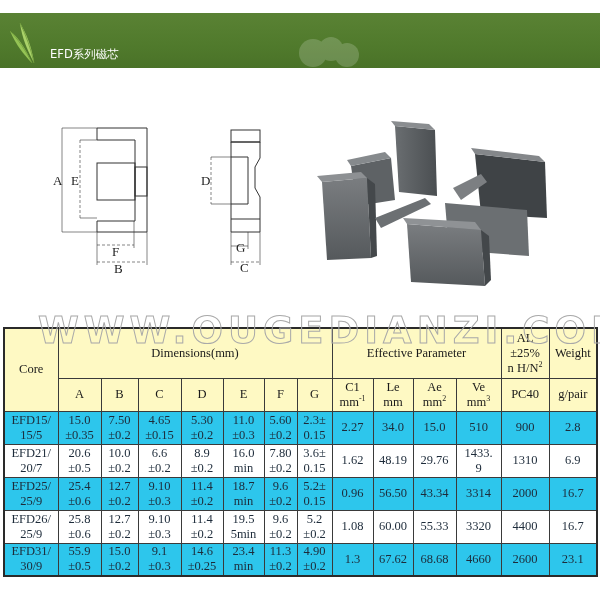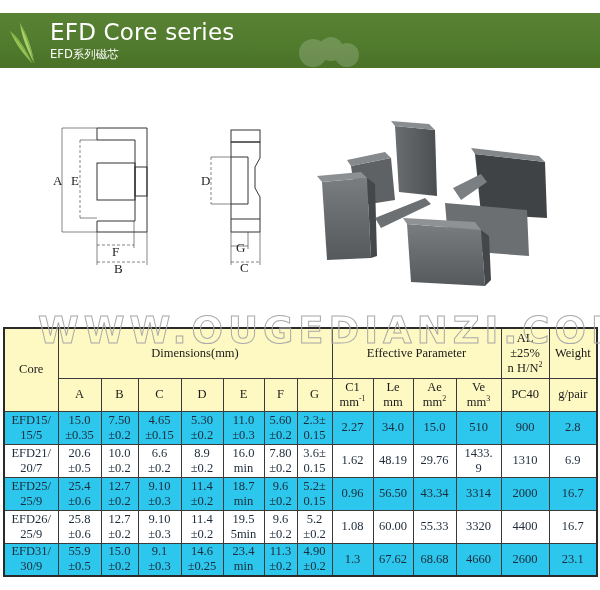--- a/index.html
+++ b/index.html
@@ -57,21 +57,20 @@
 </head>
 <body>
 
 <div class="banner">
   <svg class="leaf" viewBox="0 0 36 44">
     <path d="M4 10 C12 16 20 28 26 42 C18 34 10 24 4 10 Z" fill="#9ccc5a" opacity="0.9"></path>
     <path d="M14 2 C20 12 26 26 28 42 C22 30 16 18 14 2 Z" fill="#b4dc70" opacity="0.9"></path>
     <path d="M4 10 C12 18 20 30 26 42" stroke="#6e9a3a" stroke-width="0.8" fill="none"></path>
     <path d="M14 2 C20 14 25 28 28 42" stroke="#6e9a3a" stroke-width="0.8" fill="none"></path>
   </svg>
-  <div class="title">EFD Core series</div>
   <div class="subtitle">EFD系列磁芯</div>
   <svg class="cloud" viewBox="0 0 90 33">
     <circle cx="28" cy="18" r="14" fill="#ffffff"></circle>
     <circle cx="46" cy="14" r="12" fill="#ffffff"></circle>
     <circle cx="62" cy="20" r="12" fill="#ffffff"></circle>
   </svg>
 </div>
 
 <svg class="drawing" viewBox="0 80 290 210" width="290" height="210">
   <g stroke="#333" stroke-width="1" fill="none">

